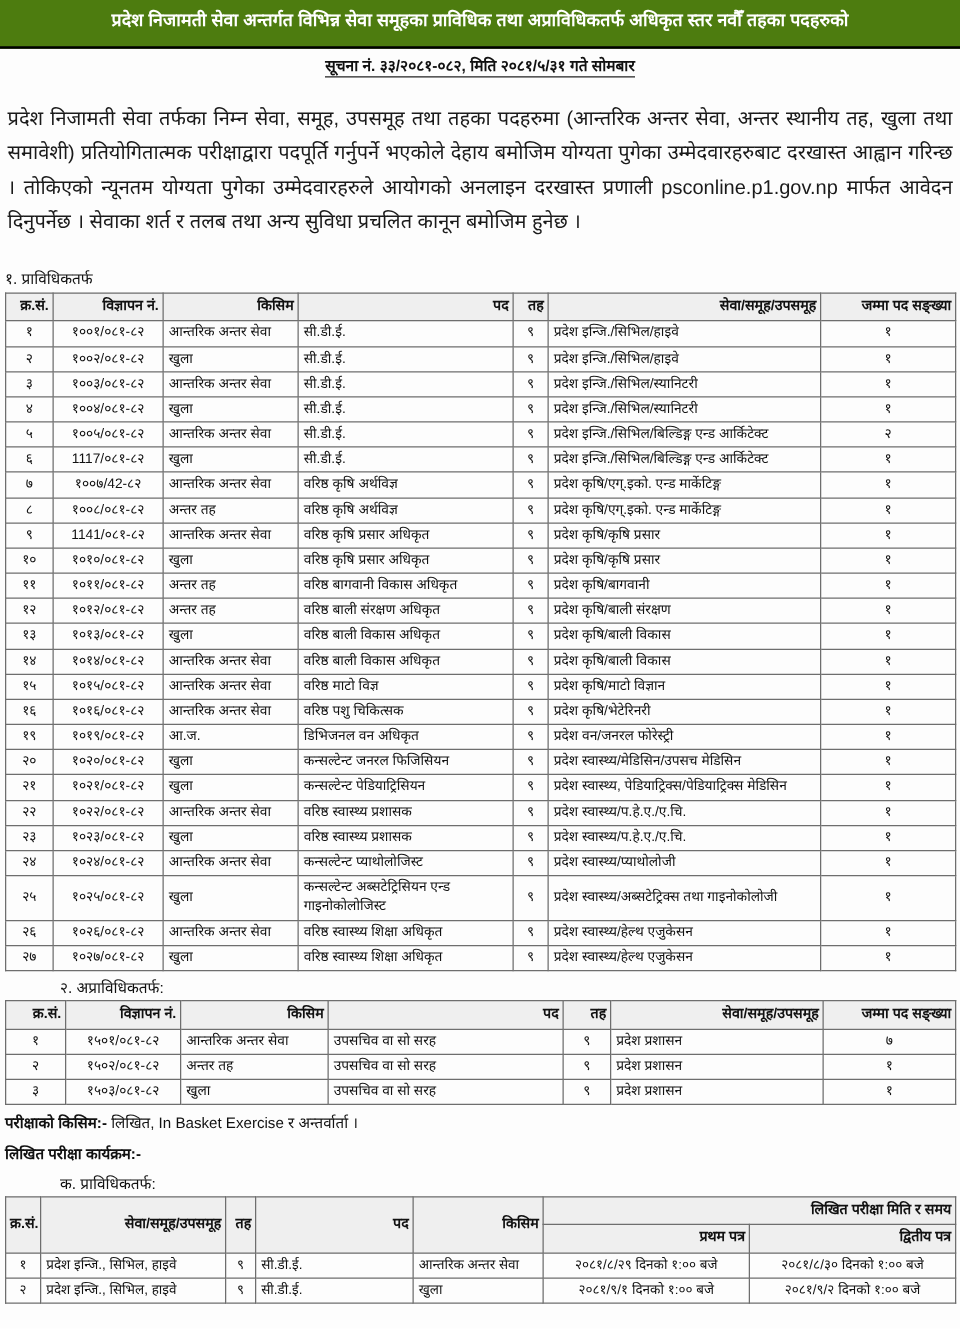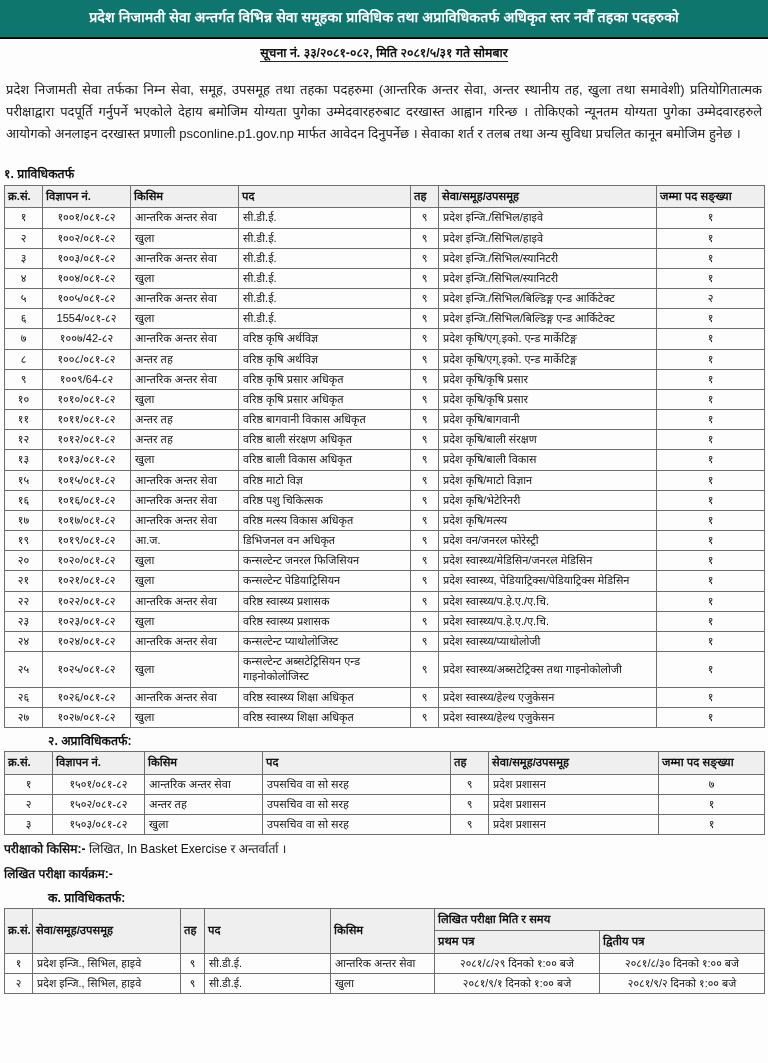--- a/index.html
+++ b/index.html
@@ -17,21 +17,21 @@
   .page {
     width: 768px;
     height: 1063px;
     padding: 0;
     position: relative;
     background: #fdfdfd;
   }
 
   
   .banner {
-    background: #0f766e;
+    background: #4d7c0f;
     color: #ffffff;
     text-align: center;
     padding: 7px 14px 8px 14px;
     line-height: 1.52;
     border-bottom: 2px solid #000;
   }
   .banner .tline {
     font-size: 14.2px;
     font-weight: bold;
     letter-spacing: 0.1px;
@@ -45,31 +45,31 @@
     font-weight: bold;
     padding: 5px 0 3px 0;
   }
   .notice-no span {
     border-bottom: 1px solid #222;
     padding-bottom: 1px;
   }
 
   
   .intro {
-    font-size: 13px;
+    font-size: 16px;
     line-height: 1.72;
     text-align: justify;
     padding: 2px 6px 0 6px;
     color: #1a1a1a;
   }
 
   
   .sec-label {
     font-size: 12.3px;
-    font-weight: bold;
+    font-weight: normal;
     padding: 6px 0 3px 4px;
   }
   .sec-label.tight { padding-top: 4px; padding-bottom: 2px; padding-left: 48px; }
 
   
   table.grid {
     border-collapse: collapse;
     width: calc(100% - 8px);
     margin: 0 4px;
     table-layout: fixed;
@@ -77,21 +77,21 @@
   table.grid th, table.grid td {
     border: 1px solid #6e6e6e;
     font-size: 11px;
     padding: 2px 4px;
     vertical-align: middle;
     line-height: 1.38;
   }
   table.grid thead th {
     background: #efefef;
     font-weight: bold;
-    text-align: left;
+    text-align: right;
     font-size: 11.4px;
     padding: 3px 3px;
   }
   td.c { text-align: center; }
   td.l { text-align: left; }
   tbody tr { height: 19px; }
 
   
   .t-main col.c0 { width: 38px; }
   .t-main col.c1 { width: 88px; }
@@ -208,21 +208,21 @@
           <td class="c">५</td>
           <td class="c">१००५/०८१-८२</td>
           <td class="l">आन्तरिक अन्तर सेवा</td>
           <td class="l">सी.डी.ई.</td>
           <td class="c">९</td>
           <td class="l">प्रदेश इन्जि./सिभिल/बिल्डिङ्ग एन्ड आर्किटेक्ट</td>
           <td class="c">२</td>
         </tr>
         <tr>
           <td class="c">६</td>
-          <td class="c">1554/०८१-८२</td>
+          <td class="c">1117/०८१-८२</td>
           <td class="l">खुला</td>
           <td class="l">सी.डी.ई.</td>
           <td class="c">९</td>
           <td class="l">प्रदेश इन्जि./सिभिल/बिल्डिङ्ग एन्ड आर्किटेक्ट</td>
           <td class="c">१</td>
         </tr>
         <tr>
           <td class="c">७</td>
           <td class="c">१००७/42-८२</td>
           <td class="l">आन्तरिक अन्तर सेवा</td>
@@ -235,21 +235,21 @@
           <td class="c">८</td>
           <td class="c">१००८/०८१-८२</td>
           <td class="l">अन्तर तह</td>
           <td class="l">वरिष्ठ कृषि अर्थविज्ञ</td>
           <td class="c">९</td>
           <td class="l">प्रदेश कृषि/एग्.इको. एन्ड मार्केटिङ्ग</td>
           <td class="c">१</td>
         </tr>
         <tr>
           <td class="c">९</td>
-          <td class="c">१००९/64-८२</td>
+          <td class="c">1141/०८१-८२</td>
           <td class="l">आन्तरिक अन्तर सेवा</td>
           <td class="l">वरिष्ठ कृषि प्रसार अधिकृत</td>
           <td class="c">९</td>
           <td class="l">प्रदेश कृषि/कृषि प्रसार</td>
           <td class="c">१</td>
         </tr>
         <tr>
           <td class="c">१०</td>
           <td class="c">१०१०/०८१-८२</td>
           <td class="l">खुला</td>
@@ -279,62 +279,62 @@
         <tr>
           <td class="c">१३</td>
           <td class="c">१०१३/०८१-८२</td>
           <td class="l">खुला</td>
           <td class="l">वरिष्ठ बाली विकास अधिकृत</td>
           <td class="c">९</td>
           <td class="l">प्रदेश कृषि/बाली विकास</td>
           <td class="c">१</td>
         </tr>
         <tr>
+          <td class="c">१४</td>
+          <td class="c">१०१४/०८१-८२</td>
+          <td class="l">आन्तरिक अन्तर सेवा</td>
+          <td class="l">वरिष्ठ बाली विकास अधिकृत</td>
+          <td class="c">९</td>
+          <td class="l">प्रदेश कृषि/बाली विकास</td>
+          <td class="c">१</td>
+        </tr>
+        <tr>
           <td class="c">१५</td>
           <td class="c">१०१५/०८१-८२</td>
           <td class="l">आन्तरिक अन्तर सेवा</td>
           <td class="l">वरिष्ठ माटो विज्ञ</td>
           <td class="c">९</td>
           <td class="l">प्रदेश कृषि/माटो विज्ञान</td>
           <td class="c">१</td>
         </tr>
         <tr>
           <td class="c">१६</td>
           <td class="c">१०१६/०८१-८२</td>
           <td class="l">आन्तरिक अन्तर सेवा</td>
           <td class="l">वरिष्ठ पशु चिकित्सक</td>
           <td class="c">९</td>
           <td class="l">प्रदेश कृषि/भेटेरिनरी</td>
-          <td class="c">१</td>
-        </tr>
-        <tr>
-          <td class="c">१७</td>
-          <td class="c">१०१७/०८१-८२</td>
-          <td class="l">आन्तरिक अन्तर सेवा</td>
-          <td class="l">वरिष्ठ मत्स्य विकास अधिकृत</td>
-          <td class="c">९</td>
-          <td class="l">प्रदेश कृषि/मत्स्य</td>
           <td class="c">१</td>
         </tr>
         <tr>
           <td class="c">१९</td>
           <td class="c">१०१९/०८१-८२</td>
           <td class="l">आ.ज.</td>
           <td class="l">डिभिजनल वन अधिकृत</td>
           <td class="c">९</td>
           <td class="l">प्रदेश वन/जनरल फोरेस्ट्री</td>
           <td class="c">१</td>
         </tr>
         <tr>
           <td class="c">२०</td>
           <td class="c">१०२०/०८१-८२</td>
           <td class="l">खुला</td>
           <td class="l">कन्सल्टेन्ट जनरल फिजिसियन</td>
           <td class="c">९</td>
-          <td class="l">प्रदेश स्वास्थ्य/मेडिसिन/जनरल मेडिसिन</td>
+          <td class="l">प्रदेश स्वास्थ्य/मेडिसिन/उपसच मेडिसिन</td>
           <td class="c">१</td>
         </tr>
         <tr>
           <td class="c">२१</td>
           <td class="c">१०२१/०८१-८२</td>
           <td class="l">खुला</td>
           <td class="l">कन्सल्टेन्ट पेडियाट्रिसियन</td>
           <td class="c">९</td>
           <td class="l">प्रदेश स्वास्थ्य, पेडियाट्रिक्स/पेडियाट्रिक्स मेडिसिन</td>
           <td class="c">१</td>

